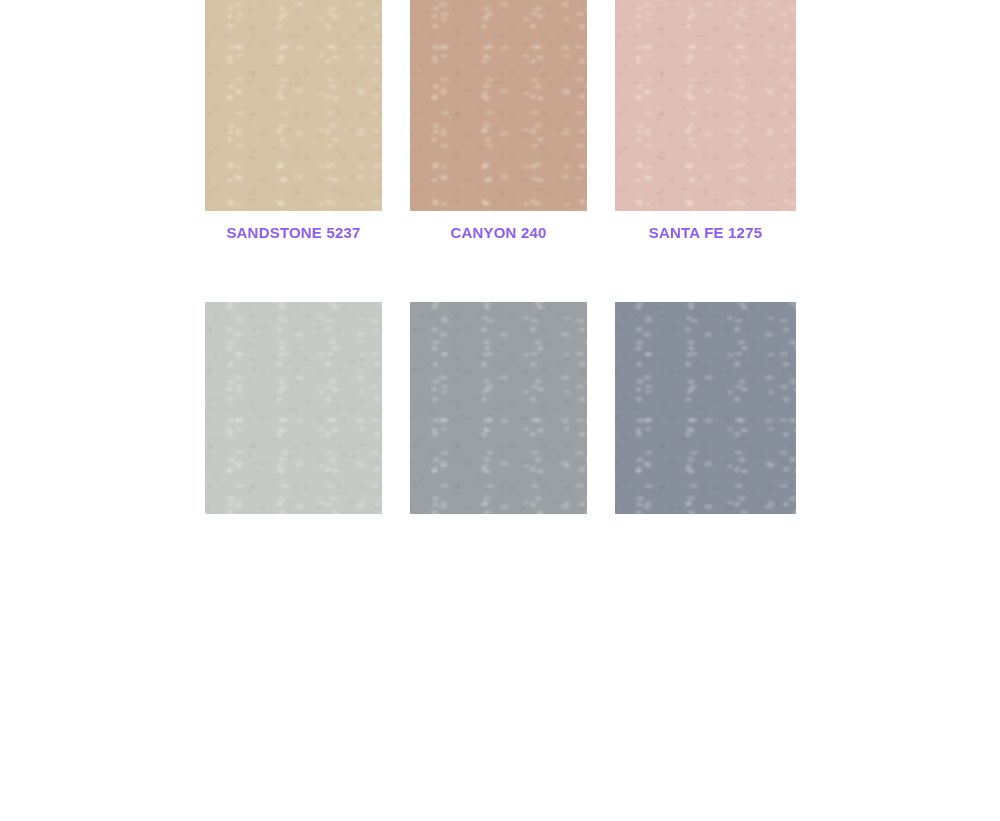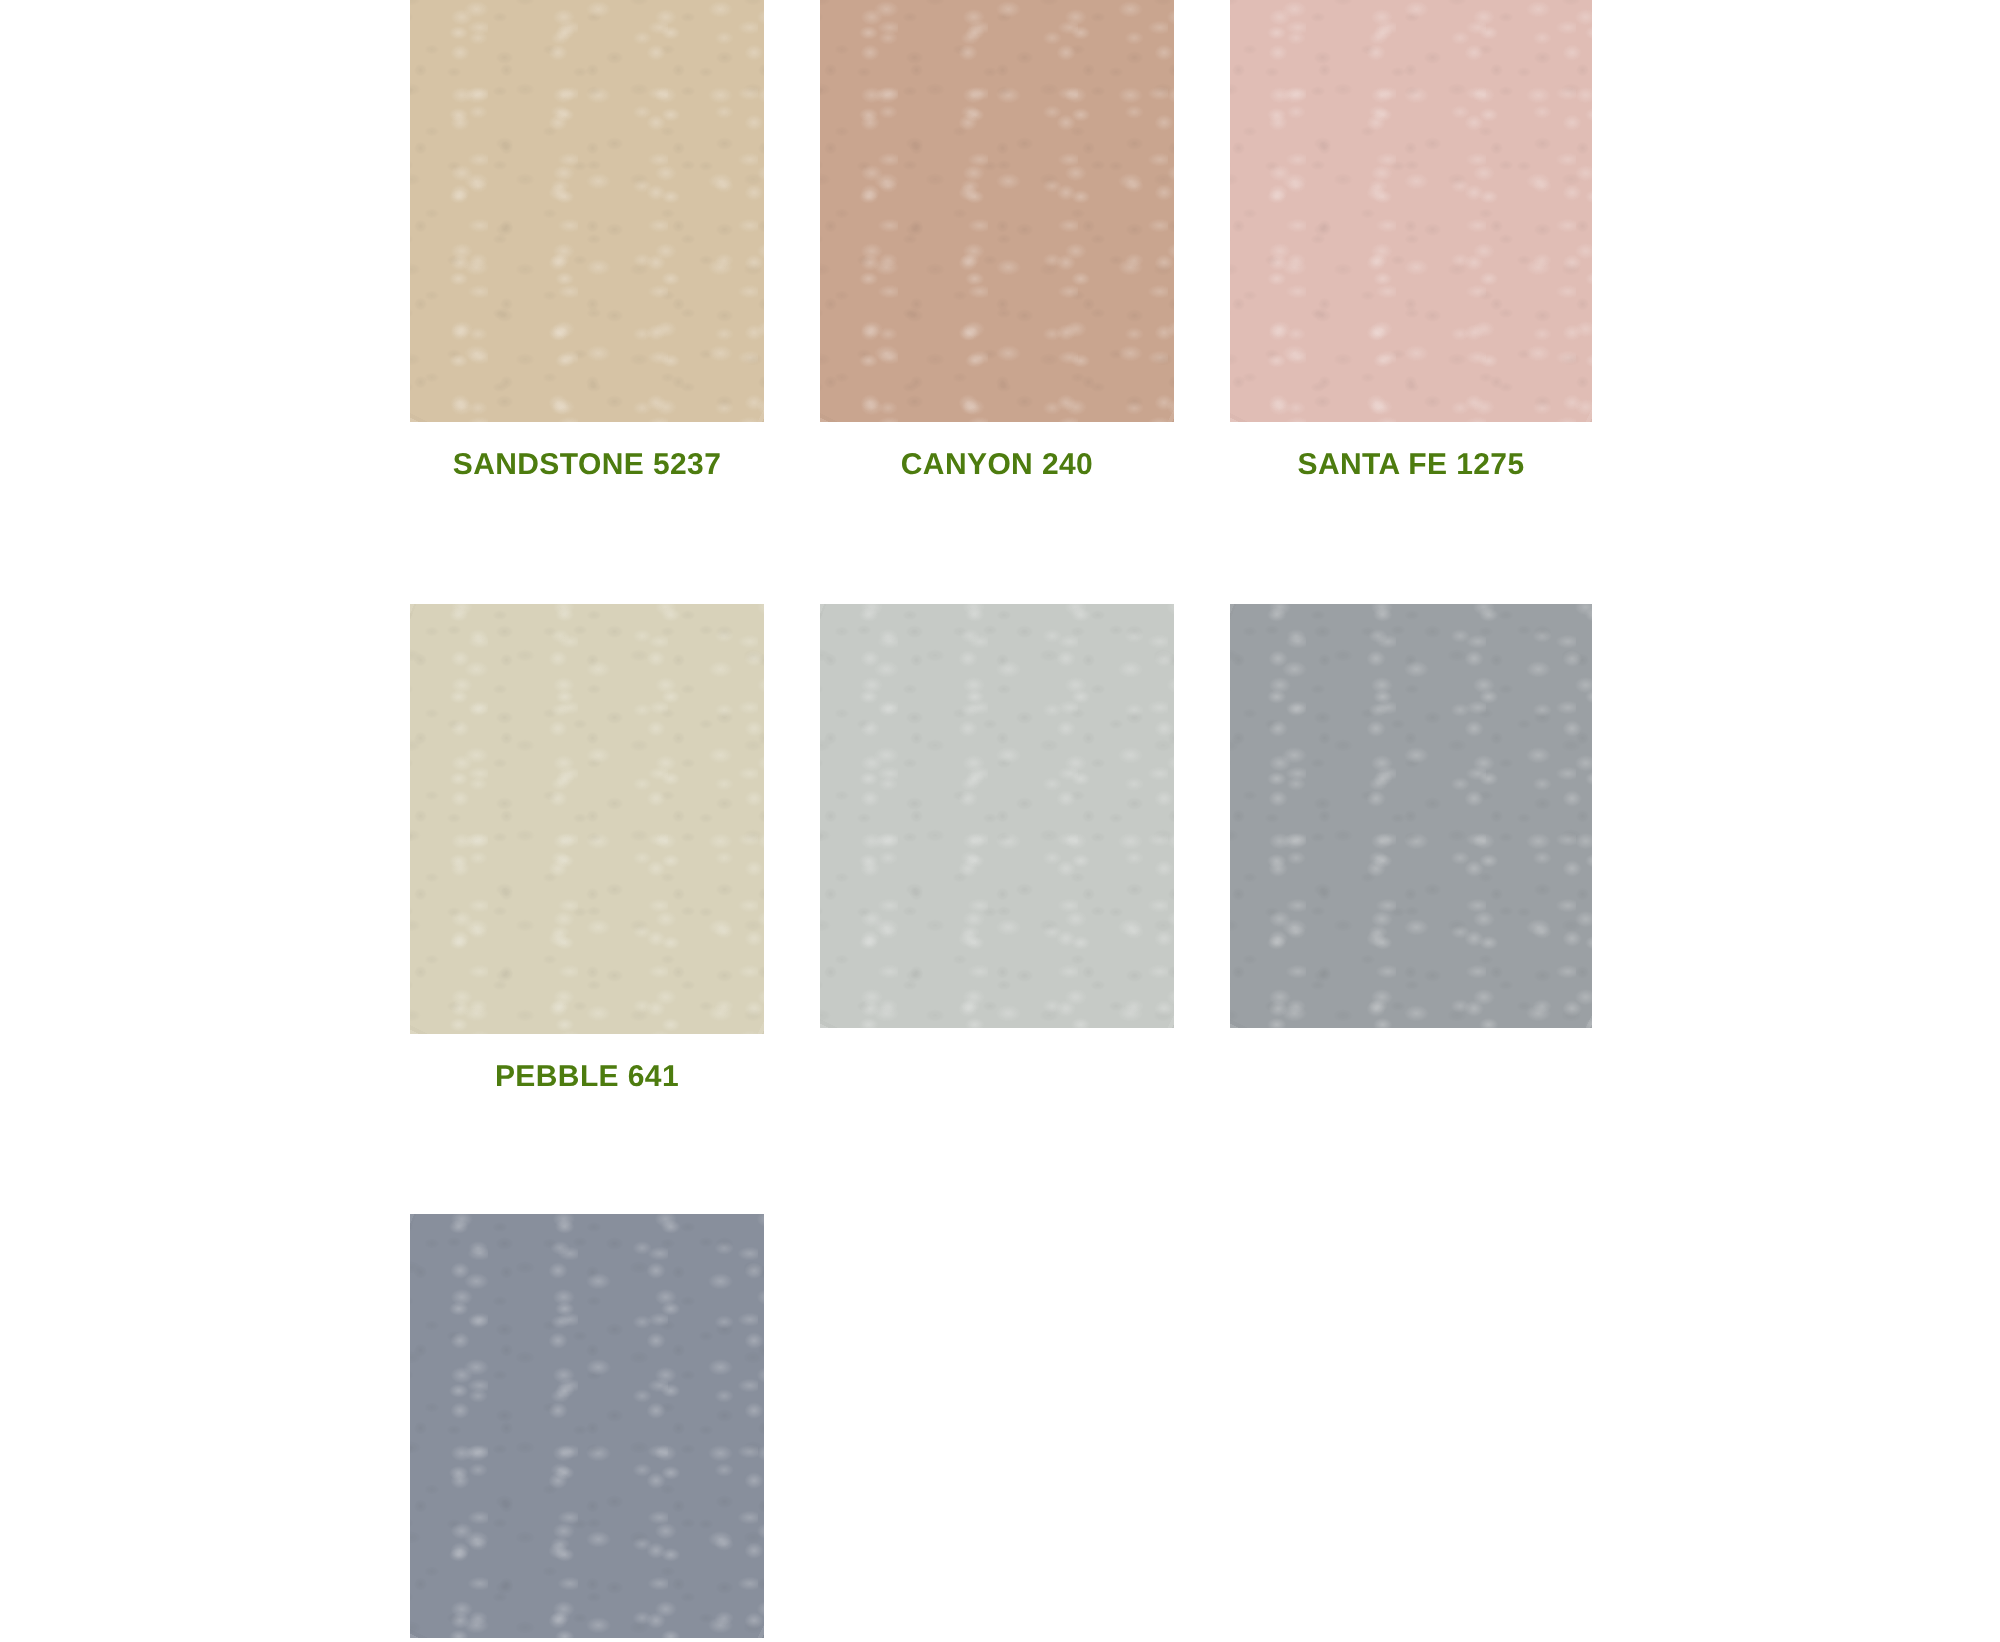--- a/index.html
+++ b/index.html
@@ -89,21 +89,21 @@
       linear-gradient(-63deg, rgba(0,0,0,.022) 0 1px, rgba(255,255,255,.09) 1px 3px, rgba(255,255,255,0) 3px 8px),
       linear-gradient(112deg, rgba(255,255,255,.07) 0 2px, rgba(0,0,0,.015) 2px 3px, rgba(255,255,255,0) 3px 11px);
     pointer-events: none;
   }
 
   .swatch-label {
     margin-top: 14px;
     text-align: center;
     font-size: 15px;
     font-weight: bold;
-    color: #4d7c0f;
+    color: #8b5cf6;
     letter-spacing: .2px;
     line-height: 1.1;
     white-space: nowrap;
   }
 </style>
 </head>
 <body style="background-color: rgb(255, 255, 255);">
 
 <div id="palette-sheet">
 
@@ -117,24 +117,20 @@
     <div class="swatch-cell row-1">
       <div class="swatch-chip" style="background-color: rgb(201, 165, 143);"></div>
       <div class="swatch-label">CANYON 240</div>
     </div>
 
     <div class="swatch-cell row-1">
       <div class="swatch-chip" style="background-color: rgb(224, 189, 181);"></div>
       <div class="swatch-label">SANTA FE 1275</div>
     </div>
 
-    <div class="swatch-cell row-2">
-      <div class="swatch-chip" style="background-color: rgb(216, 210, 186);"></div>
-      <div class="swatch-label">PEBBLE 641</div>
-    </div>
 
 
 
     <div class="swatch-cell row-3">
       <div class="swatch-chip" style="background-color: rgb(198, 202, 198);"></div>
 
     </div>
 
     <div class="swatch-cell row-3">
       <div class="swatch-chip" style="background-color: rgb(155, 160, 164);"></div>

